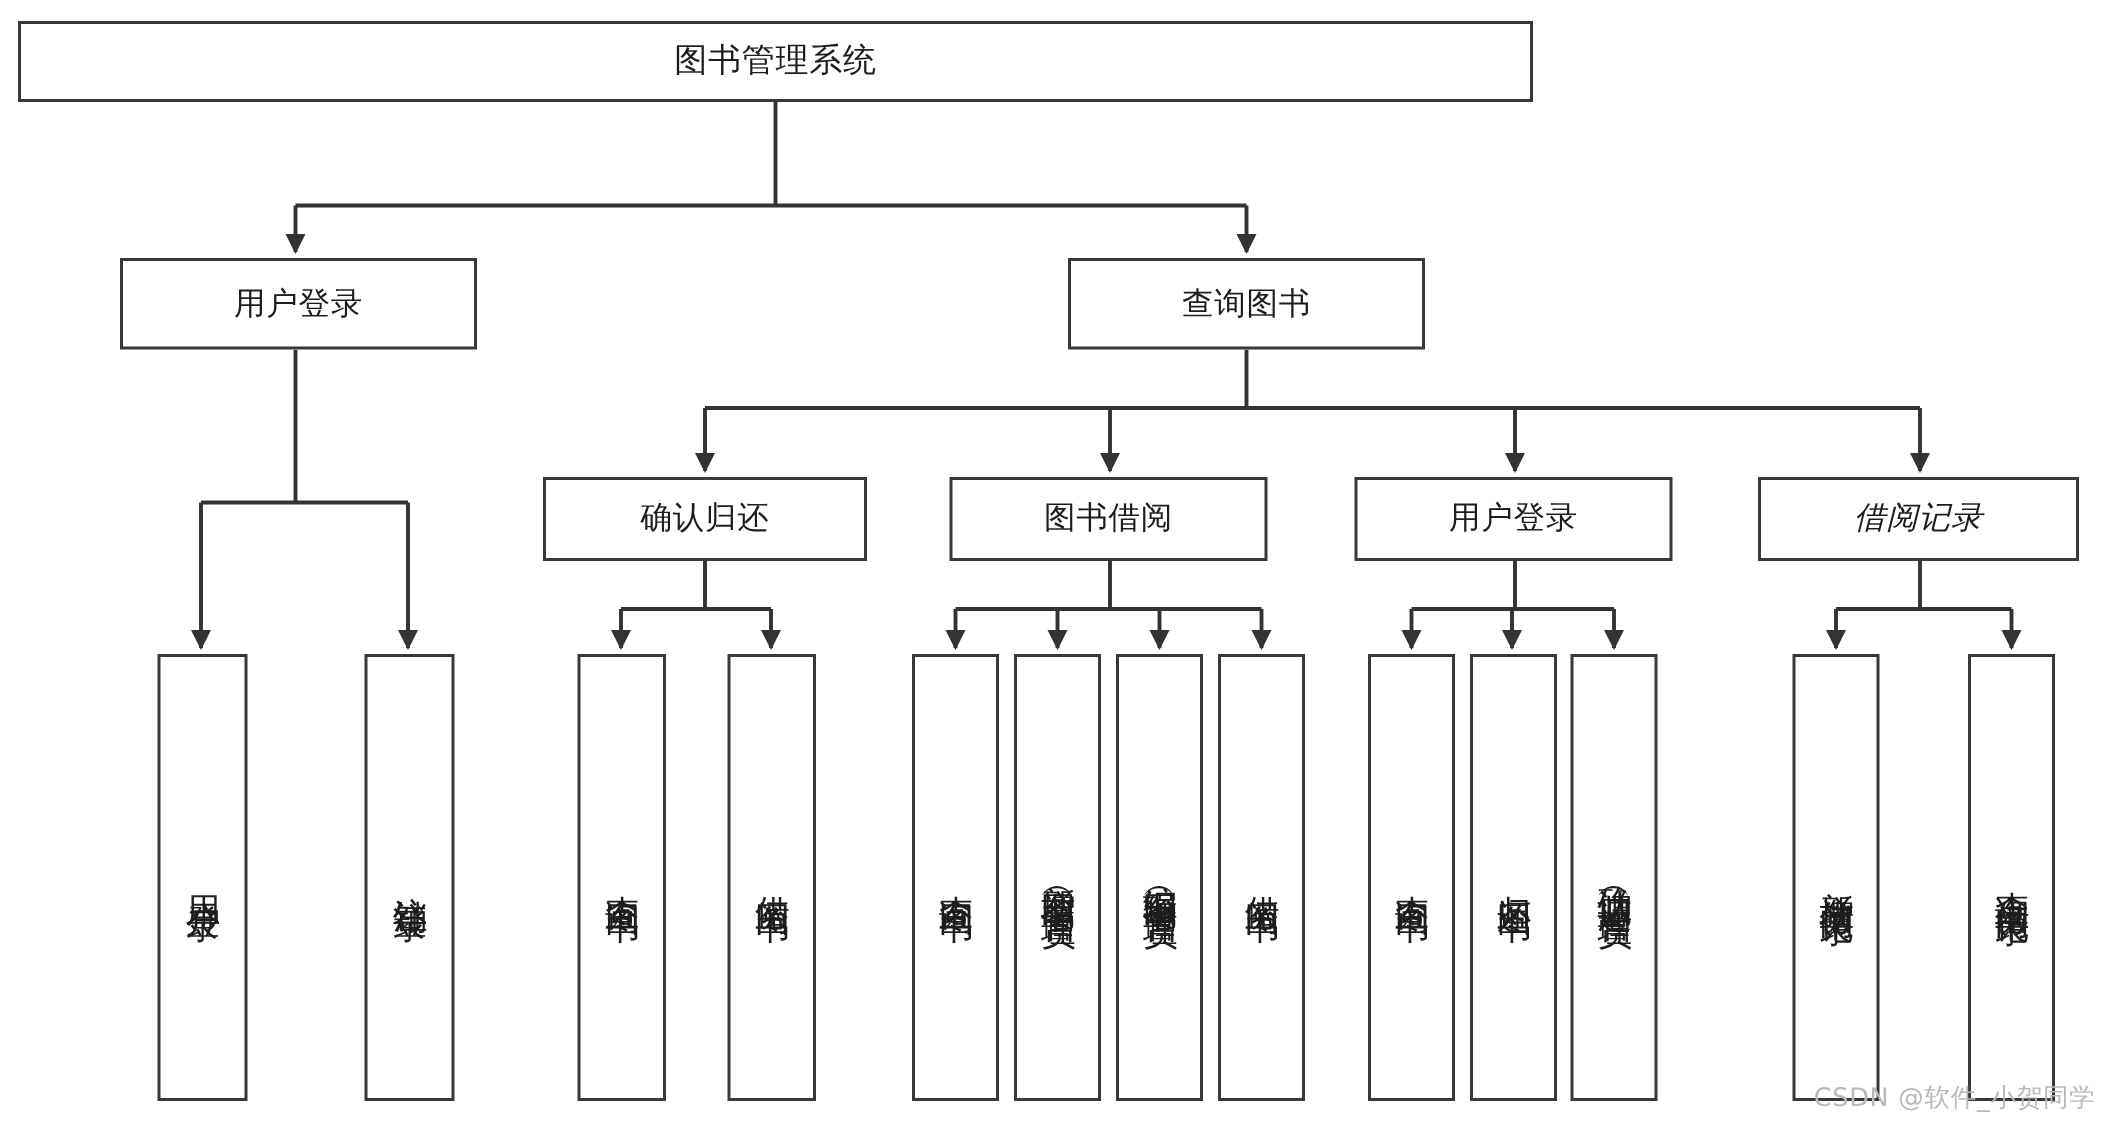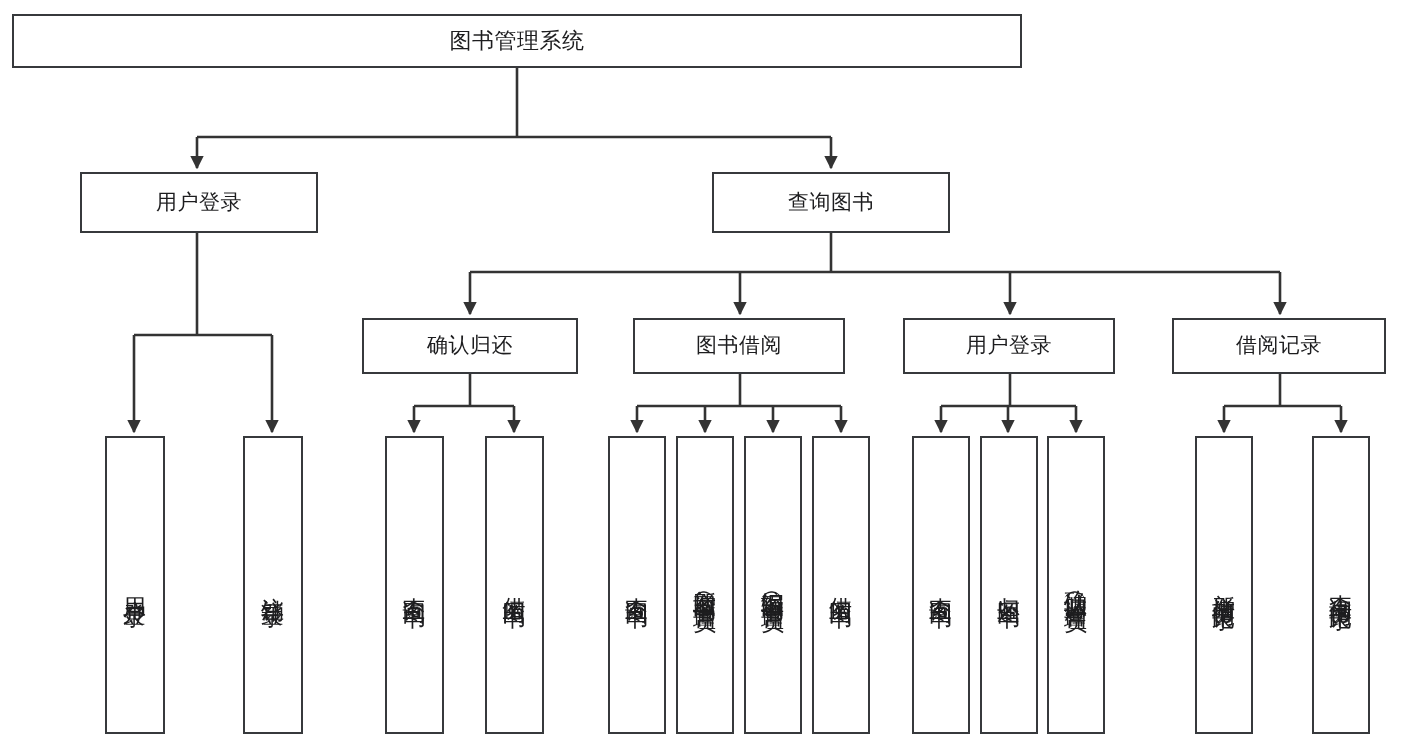--- a/index.html
+++ b/index.html
@@ -144,21 +144,21 @@
 
   <div class="node h" style="left:362px; top:318px; width:216px; height:56px;">
     <span class="label">确认归还</span>
   </div>
   <div class="node h" style="left:633px; top:318px; width:212px; height:56px;">
     <span class="label">图书借阅</span>
   </div>
   <div class="node h" style="left:903px; top:318px; width:212px; height:56px;">
     <span class="label">用户登录</span>
   </div>
-  <div class="node h" style="left:1172px; top:318px; width:214px; height:56px;">
+  <div class="node h" style="left:1172px; top:318px; width:214px; height:56px;font-style:italic;">
     <span class="label">借阅记录</span>
   </div>
 
   <div class="node v" style="left:105px; top:436px; width:60px; height:298px;">
     <span class="label">用户登录</span>
   </div>
   <div class="node v" style="left:243px; top:436px; width:60px; height:298px;">
     <span class="label">注销登录</span>
   </div>
 
@@ -192,13 +192,14 @@
     <span class="label">确认归还（管理员）</span>
   </div>
 
   <div class="node v" style="left:1195px; top:436px; width:58px; height:298px;">
     <span class="label">新增借阅记录</span>
   </div>
   <div class="node v" style="left:1312px; top:436px; width:58px; height:298px;">
     <span class="label">查询借阅记录</span>
   </div>
 
+  <div class="watermark">CSDN @软件_小贺同学</div>
 </div>
 
 </body></html>

